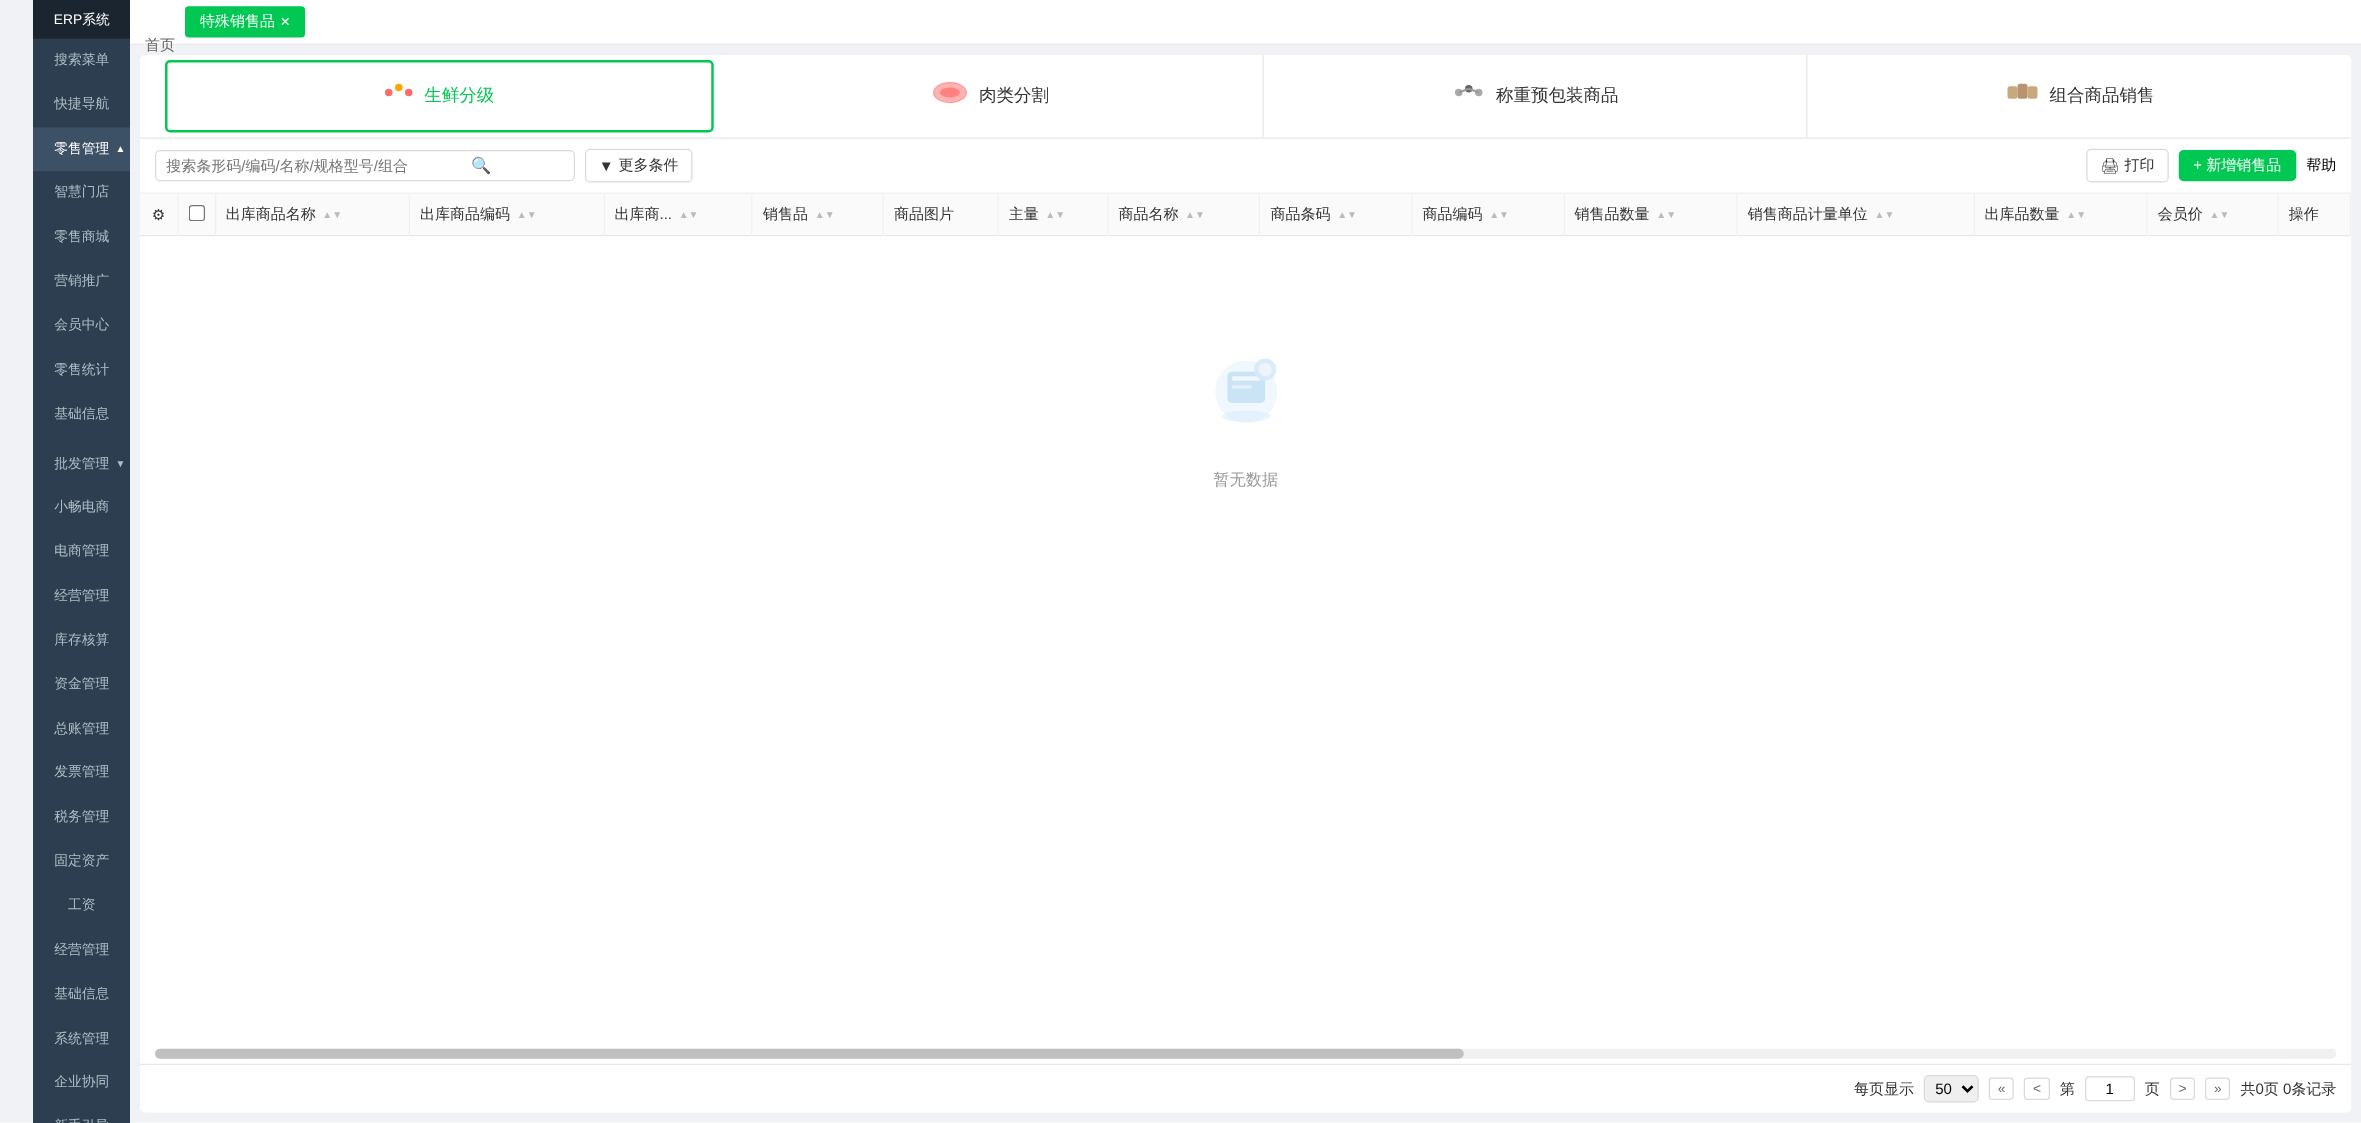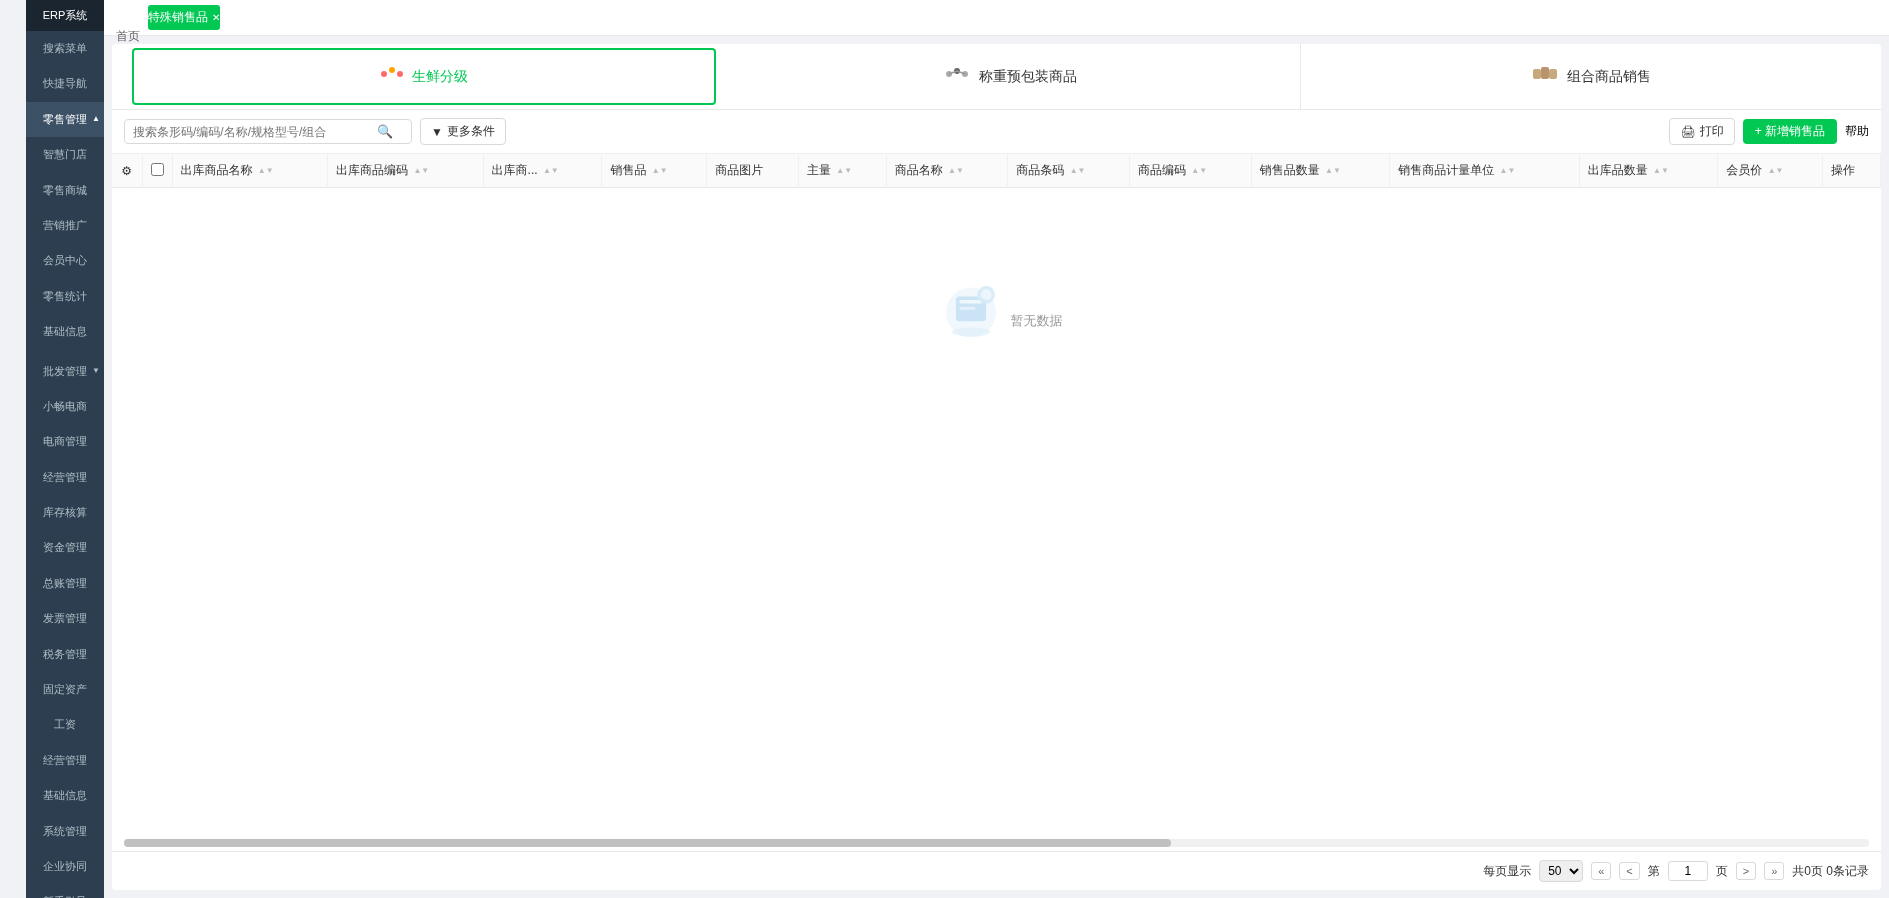--- a/index.html
+++ b/index.html
@@ -71,21 +71,21 @@
       flex-shrink: 0;
     }
     .top-bar-home {
       color: #666;
       font-size: 12px;
       margin-top: 37px;
     }
     .top-bar-tab {
       background: #00c853;
       color: #fff;
-      padding: 4px 0;
+      padding: 4px 12px;
       border-radius: 3px;
       font-size: 12px;
       display: flex;
       align-items: center;
       gap: 4px;
     }
     .top-bar-tab .close-x {
       font-size: 10px;
       cursor: pointer;
     }
@@ -139,21 +139,21 @@
       gap: 8px;
       border-bottom: 1px solid #f0f0f0;
       flex-shrink: 0;
     }
     .search-box {
       display: flex;
       align-items: center;
       border: 1px solid #d9d9d9;
       border-radius: 4px;
       padding: 4px 8px;
-      width: 288px;
+      width: 336px;
       gap: 4px;
     }
     .search-box input {
       border: none;
       outline: none;
       font-size: 12px;
       width: 240px;
       color: #999;
     }
     .search-icon-btn {
@@ -245,21 +245,21 @@
       text-align: center;
     }
     .th-checkbox {
       width: 30px;
       text-align: center;
     }
 
     
     .empty-state {
       display: flex;
-      flex-direction: row;
+      flex-direction: column;
       align-items: center;
       justify-content: center;
       padding: 80px 0;
       color: #999;
       text-align: center;
     }
     .empty-icon {
       font-size: 60px;
       margin-bottom: 12px;
       opacity: 0.5;
@@ -428,20 +428,29 @@
       <div class="cat-tab active">
         <span class="tab-icon">
           
           <svg width="24" height="20" viewBox="0 0 24 20">
             <circle cx="4" cy="10" r="3" fill="#ff6b6b"></circle>
             <circle cx="12" cy="6" r="3" fill="#ffa500"></circle>
             <circle cx="20" cy="10" r="3" fill="#ff6b6b"></circle>
           </svg>
         </span>
         <span>生鲜分级</span>
+      </div>
+      <div class="cat-tab">
+        <span class="tab-icon">
+          <svg width="30" height="22" viewBox="0 0 30 22">
+            <ellipse cx="15" cy="11" rx="13" ry="8" fill="#ffb3b3" stroke="#ff9999" stroke-width="1"></ellipse>
+            <ellipse cx="15" cy="11" rx="8" ry="4" fill="#ff8080"></ellipse>
+          </svg>
+        </span>
+        <span>肉类分割</span>
       </div>
       <div class="cat-tab">
         <span class="tab-icon">
           <svg width="28" height="22" viewBox="0 0 28 22">
             <circle cx="6" cy="11" r="3" fill="#aaa"></circle>
             <circle cx="14" cy="8" r="3" fill="#666"></circle>
             <circle cx="22" cy="11" r="3" fill="#aaa"></circle>
             <line x1="6" y1="11" x2="14" y2="8" stroke="#999" stroke-width="1.5"></line>
             <line x1="14" y1="8" x2="22" y2="11" stroke="#999" stroke-width="1.5"></line>
           </svg>

